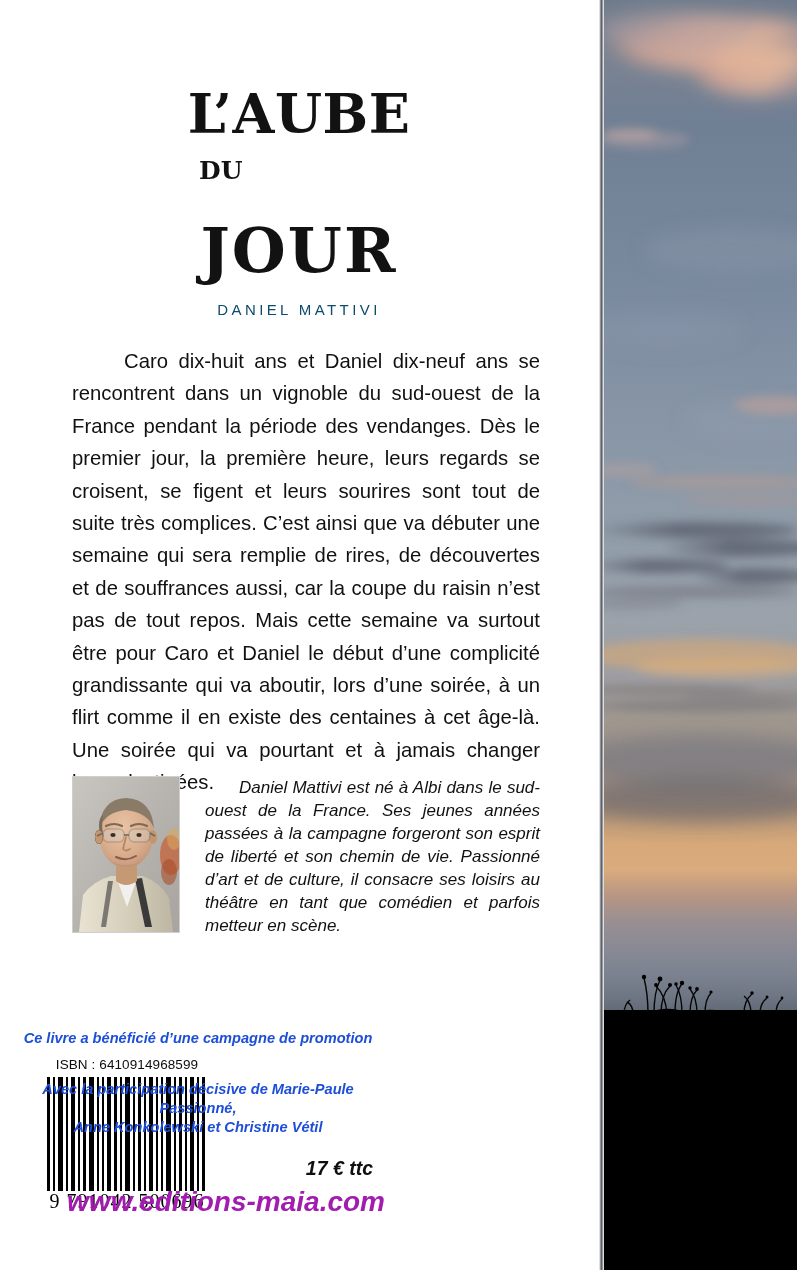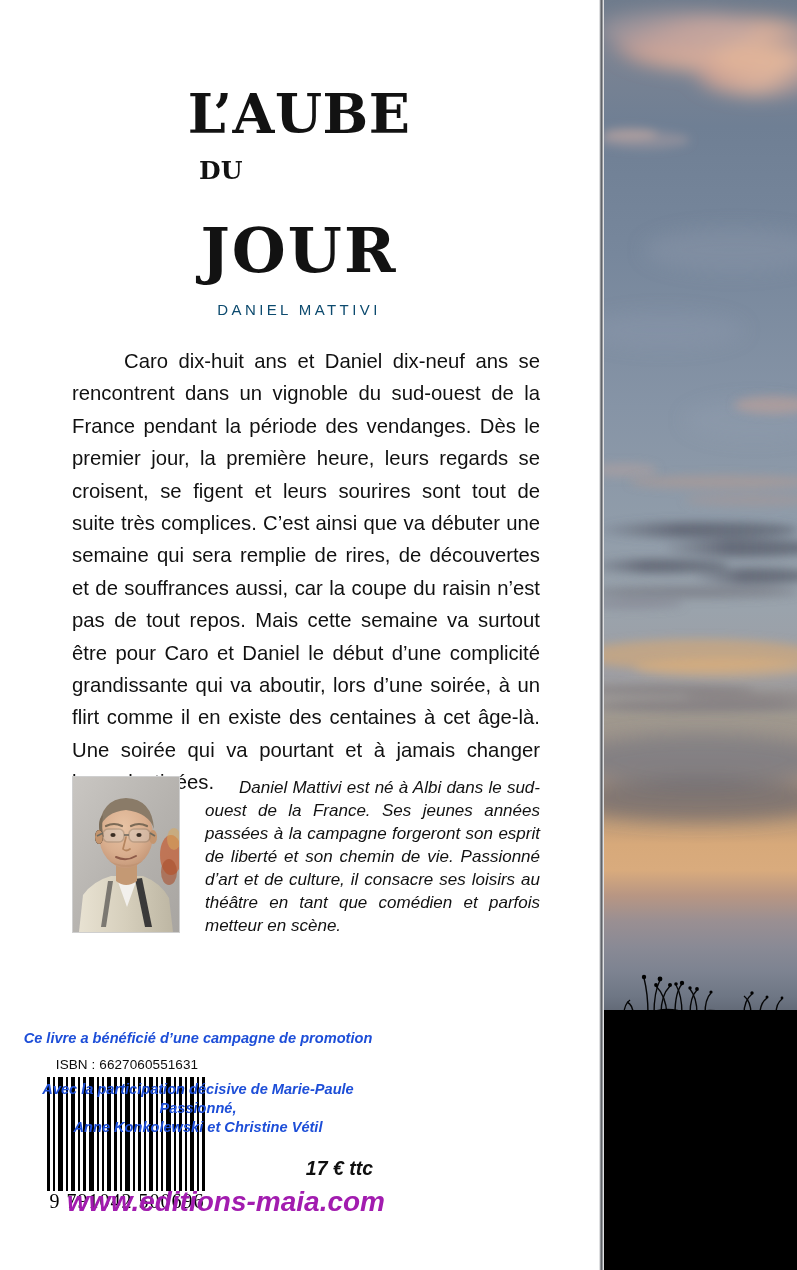--- a/index.html
+++ b/index.html
@@ -308,21 +308,21 @@
           <path d="M43 80 Q53 85 63 79" stroke="#8e5b49" stroke-width="2" fill="none" stroke-linecap="round"></path>
 
           <path d="M36 84 Q53 96 70 84 Q53 92 36 84 Z" fill="#b98e6b" opacity="0.5"></path>
         </svg>
       </div>
 
       <div id="bio-text">Daniel Mattivi est né à Albi dans le sud-ouest de la France. Ses jeunes années passées à la campagne forgeront son esprit de liberté et son chemin de vie. Passionné d’art et de culture, il consacre ses loisirs au théâtre en tant que comédien et parfois metteur en scène.</div>
     </div>
 
     <div id="isbn-block">
-      <div id="isbn-label">ISBN : 6627060551631</div>
+      <div id="isbn-label">ISBN : 6410914968599</div>
       <div id="barcode-wrap">
         <svg viewBox="0 0 164 114" preserveAspectRatio="none" aria-hidden="true">
           <rect x="0" y="0" width="164" height="114" fill="#ffffff"></rect>
           <g fill="#000000">
             <rect x="2" y="0" width="3" height="114"></rect>
             <rect x="8" y="0" width="2" height="114"></rect>
             <rect x="13" y="0" width="5" height="114"></rect>
             <rect x="21" y="0" width="2" height="114"></rect>
             <rect x="26" y="0" width="4" height="114"></rect>
             <rect x="33" y="0" width="2" height="114"></rect>

